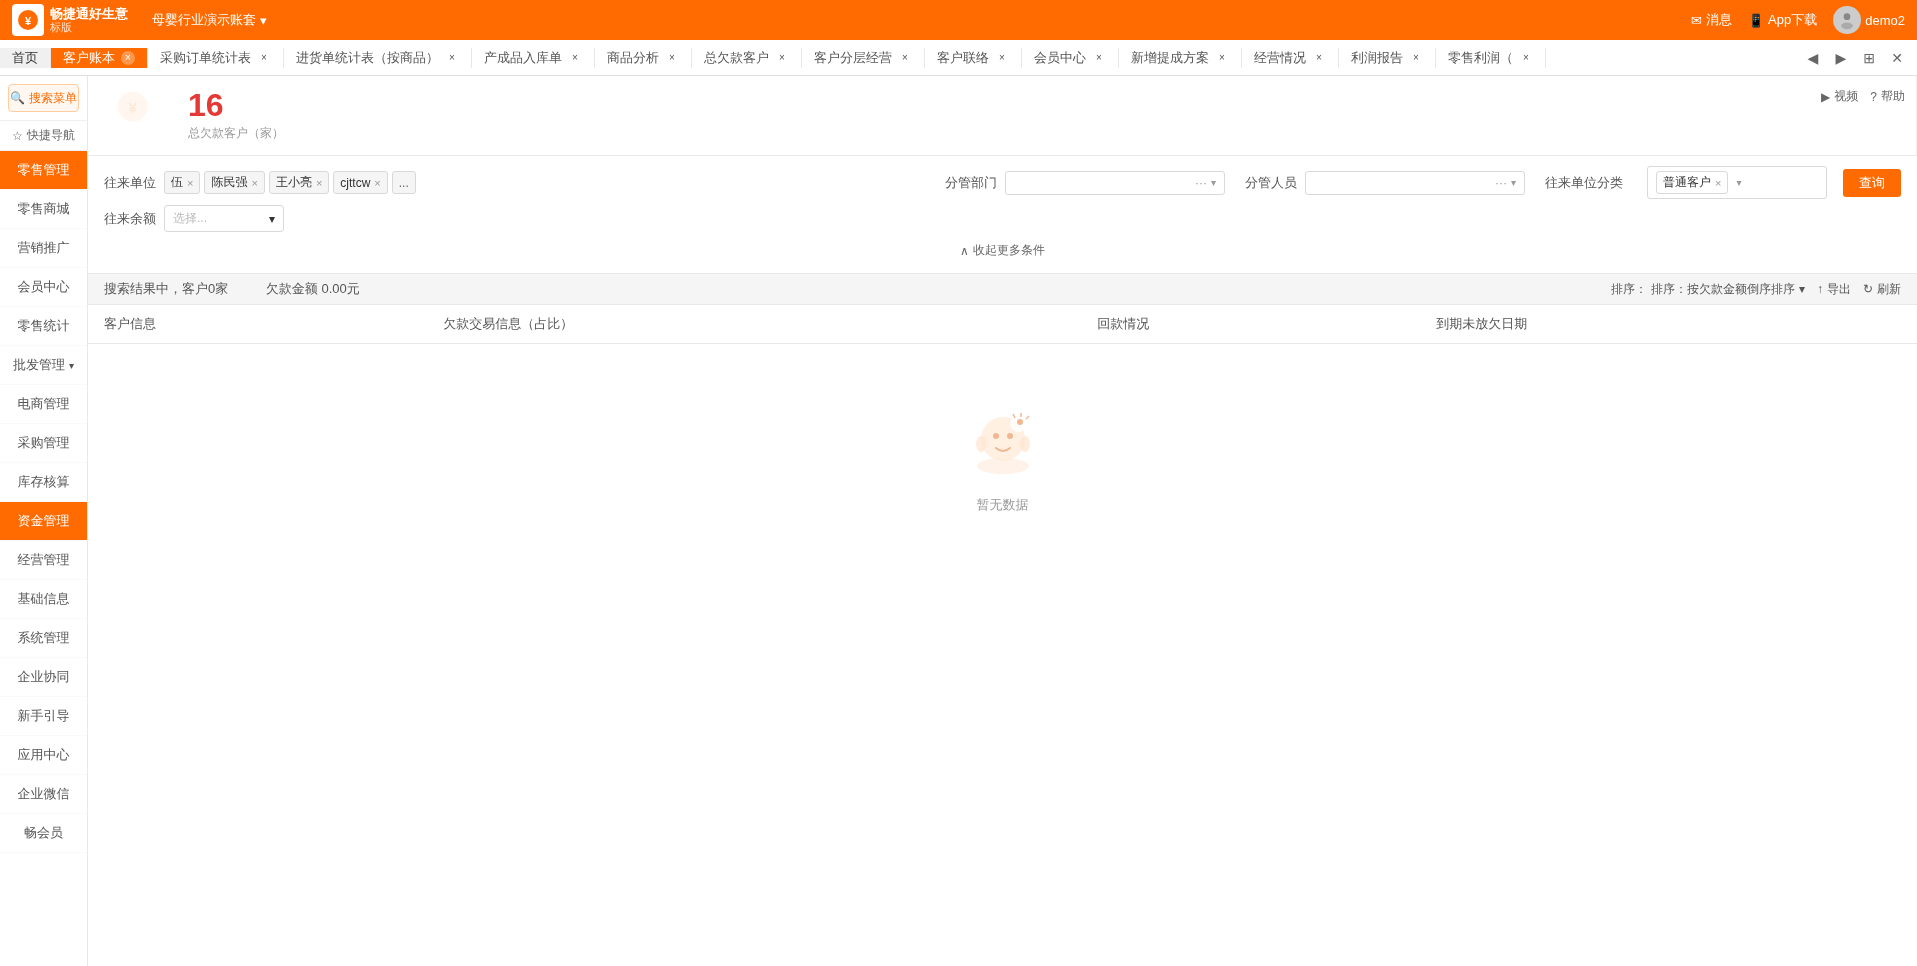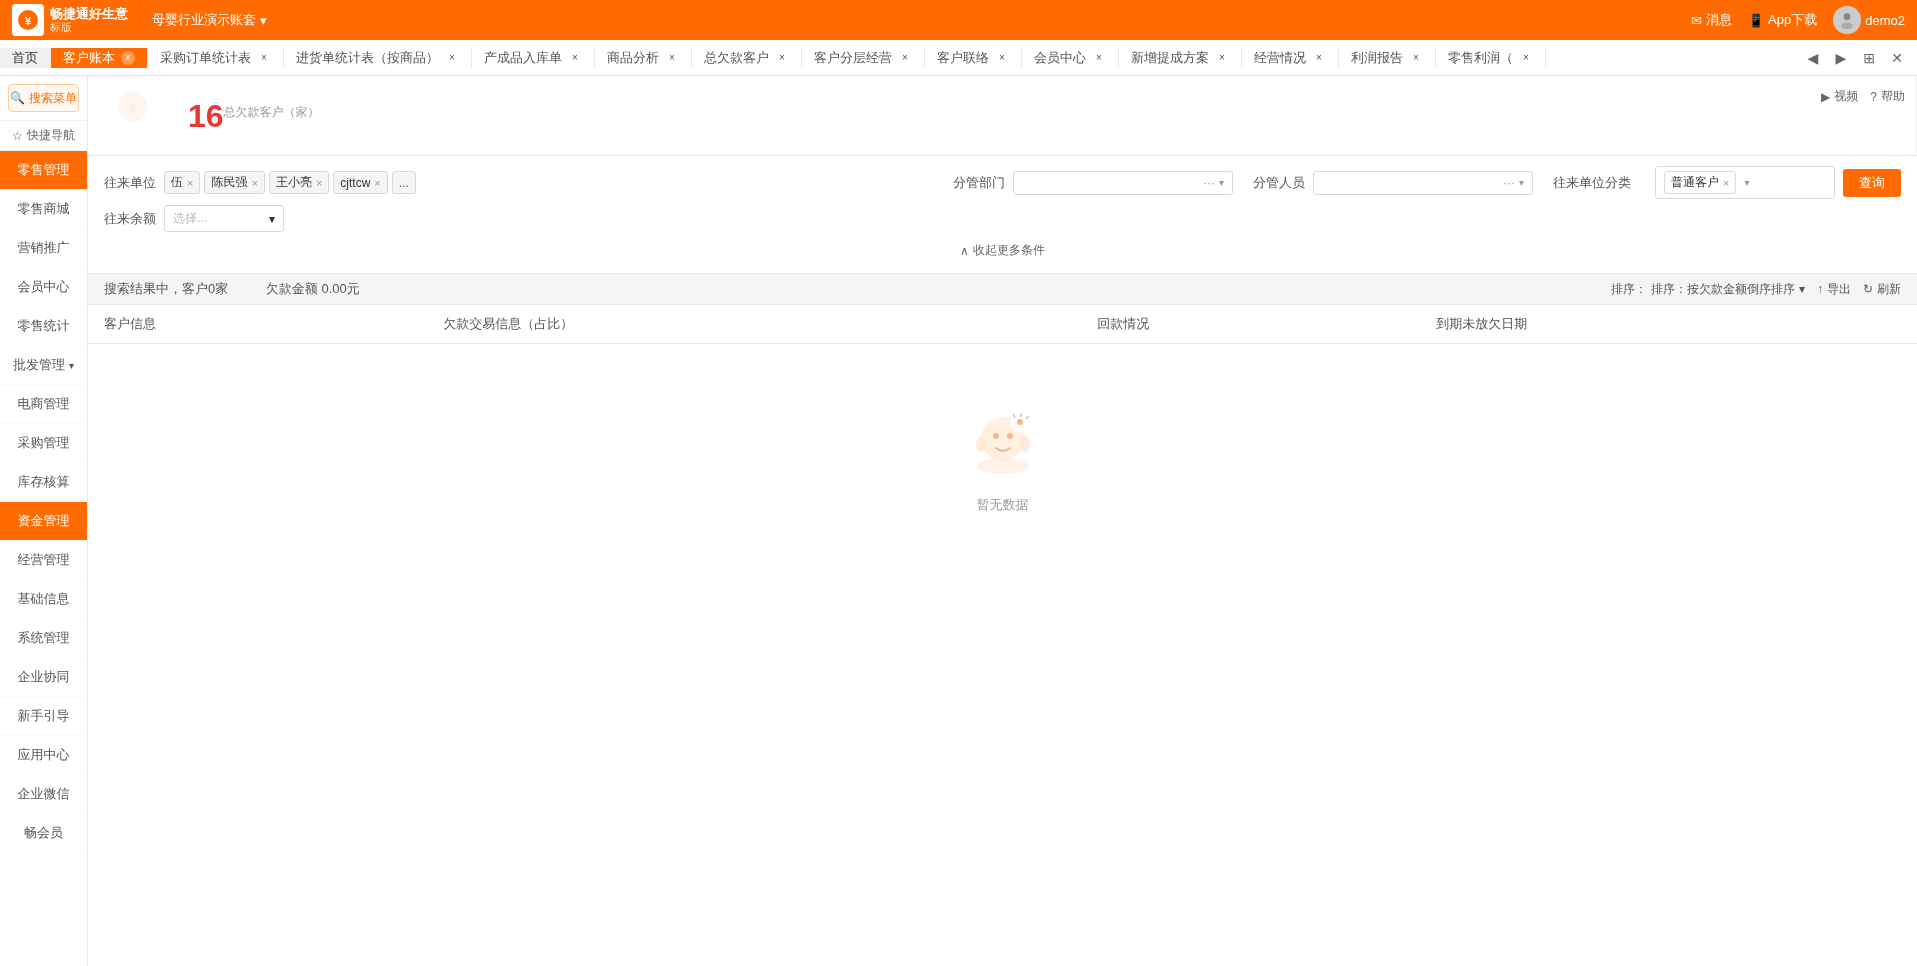--- a/index.html
+++ b/index.html
@@ -43,21 +43,21 @@
 
     
     .content-area { flex: 1; display: flex; flex-direction: column; overflow: hidden; }
 
     
     .stats-bar { background: #fff; border-bottom: 1px solid #e8e8e8; display: flex; align-items: stretch; height: 80px; flex-shrink: 0; position: relative; }
     .stat-item { flex: 1; display: flex; align-items: center; padding: 0 24px; gap: 16px; border-right: 1px solid #f0f0f0; position: relative; }
     .stat-item:last-child { border-right: none; }
     .stat-icon { width: 60px; height: 60px; opacity: 0.15; display: flex; align-items: center; justify-content: center; }
     .stat-icon svg { width: 56px; height: 56px; }
-    .stat-content { display: flex; flex-direction: row; }
+    .stat-content { display: flex; flex-direction: column; }
     .stat-number { font-size: 32px; font-weight: bold; line-height: 1; }
     .stat-number.red { color: #e53935; }
     .stat-number.negative { color: #e53935; }
     .stat-number.black { color: #333; text-decoration: underline; }
     .stat-label { font-size: 12px; color: #999; margin-top: 4px; }
     .stats-actions { position: absolute; right: 12px; top: 12px; display: flex; gap: 12px; font-size: 12px; color: #666; }
     .stats-actions .action-link { display: flex; align-items: center; gap: 4px; cursor: pointer; }
 
     
     .filter-area { background: #fff; padding: 10px 16px; border-bottom: 1px solid #e8e8e8; flex-shrink: 0; }
@@ -339,21 +339,21 @@
 
         <span class="filter-label" style="margin-left:12px;">往来单位分类</span>
         <div class="filter-select" style="min-width:180px;display:flex;align-items:center;gap:4px;margin-left:16px;">
           <div class="filter-tag" style="background:#fff;border:1px solid #d9d9d9;">
             <span>普通客户</span>
             <span class="tag-close">×</span>
           </div>
           <span class="arrow" style="margin-left:4px;">▾</span>
         </div>
 
-        <button class="query-btn" style="">查询</button>
+        <button class="query-btn" style="margin-left:8px;">查询</button>
       </div>
 
       <div class="filter-row">
         <span class="filter-label">往来余额</span>
         <div class="filter-select-narrow" style="min-width:120px;">
           <span style="color:#bbb;">选择...</span>
           <span class="arrow" style="margin-left:auto;">▾</span>
         </div>
       </div>
 

